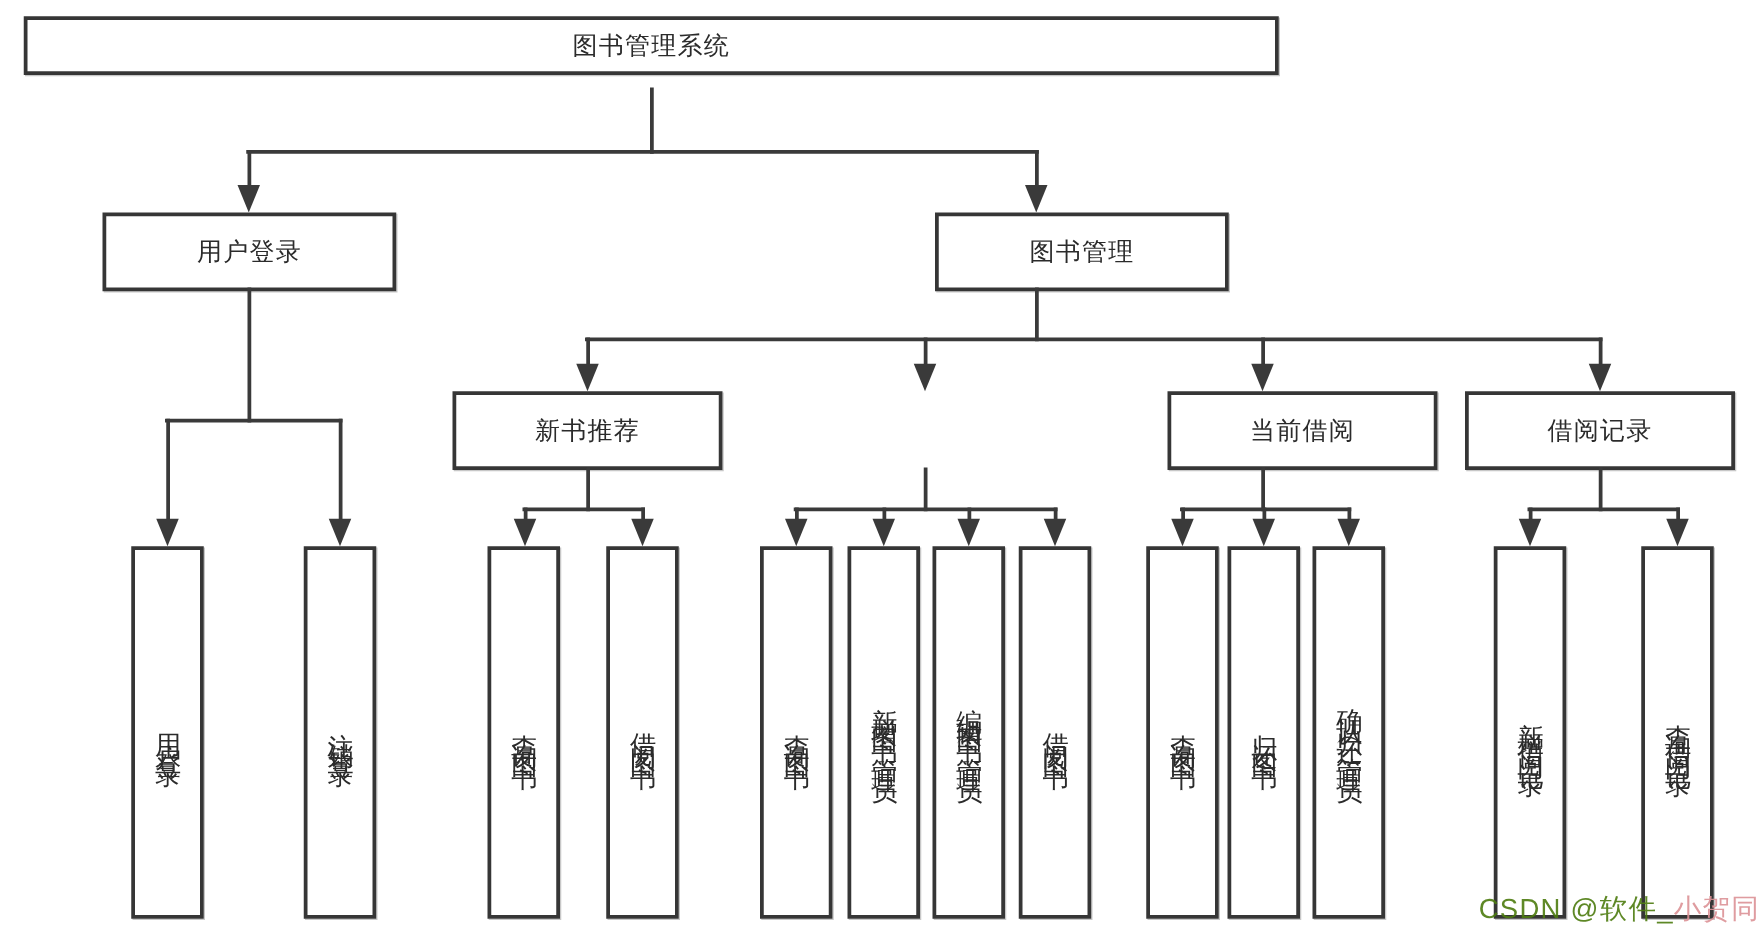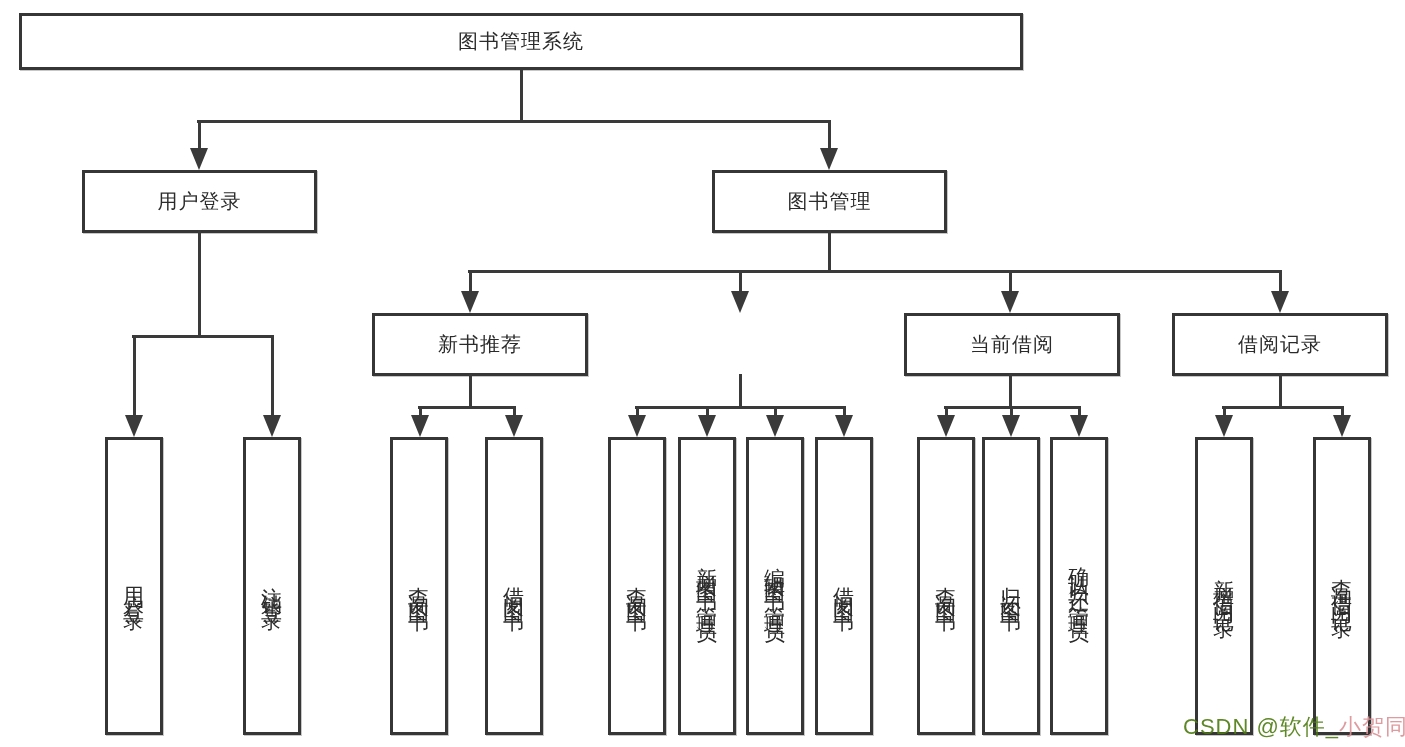--- a/index.html
+++ b/index.html
@@ -50,35 +50,35 @@
     z-index:9;opacity:.9;
   }
   .wm-gray{color:#4d7c0f;}
   .wm-pink{color:#dc9296;}
 </style>
 </head>
 <body>
 
 <div id="stage">
 
-  <div class="box" style="left:19px;top:13px;width:1004px;height:57px;">
+  <div class="box" style="left:19px;top:13px;width:1004px;height:47px;">
     <span class="hlabel">图书管理系统</span>
   </div>
 
   <div class="v" style="left:520px;top:70px;height:53px;"></div>
   <div class="h" style="left:197px;top:120px;width:634px;"></div>
   <div class="v" style="left:198px;top:120px;height:30px;"></div>
   <div class="ah" style="left:190px;top:148px;"></div>
   <div class="v" style="left:828px;top:120px;height:30px;"></div>
   <div class="ah" style="left:820px;top:148px;"></div>
 
   <div class="box lvl2" style="left:82px;">
     <span class="hlabel">用户登录</span>
   </div>
-  <div class="box lvl2" style="left:712px;">
+  <div class="box lvl2" style="left:748px;">
     <span class="hlabel">图书管理</span>
   </div>
 
   <div class="v" style="left:198px;top:230px;height:108px;"></div>
   <div class="h" style="left:132px;top:335px;width:142px;"></div>
   <div class="v" style="left:133px;top:335px;height:82px;"></div>
   <div class="ah" style="left:125px;top:415px;"></div>
   <div class="v" style="left:271px;top:335px;height:82px;"></div>
   <div class="ah" style="left:263px;top:415px;"></div>
 
@@ -86,24 +86,24 @@
   <div class="h" style="left:468px;top:270px;width:814px;"></div>
   <div class="v" style="left:469px;top:270px;height:23px;"></div>
   <div class="ah" style="left:461px;top:291px;"></div>
   <div class="v" style="left:739px;top:270px;height:23px;"></div>
   <div class="ah" style="left:731px;top:291px;"></div>
   <div class="v" style="left:1009px;top:270px;height:23px;"></div>
   <div class="ah" style="left:1001px;top:291px;"></div>
   <div class="v" style="left:1279px;top:270px;height:23px;"></div>
   <div class="ah" style="left:1271px;top:291px;"></div>
 
-  <div class="box lvl3" style="left:372px;">
+  <div class="box lvl3" style="left:362px;">
     <span class="hlabel">新书推荐</span>
   </div>
-  <div class="box lvl3" style="left:904px;">
+  <div class="box lvl3" style="left:934px;">
     <span class="hlabel">当前借阅</span>
   </div>
   <div class="box lvl3" style="left:1172px;">
     <span class="hlabel">借阅记录</span>
   </div>
 
   <div class="v" style="left:469px;top:374px;height:35px;"></div>
   <div class="h" style="left:418px;top:406px;width:98px;"></div>
   <div class="v" style="left:419px;top:406px;height:11px;"></div>
   <div class="ah" style="left:411px;top:415px;"></div>

